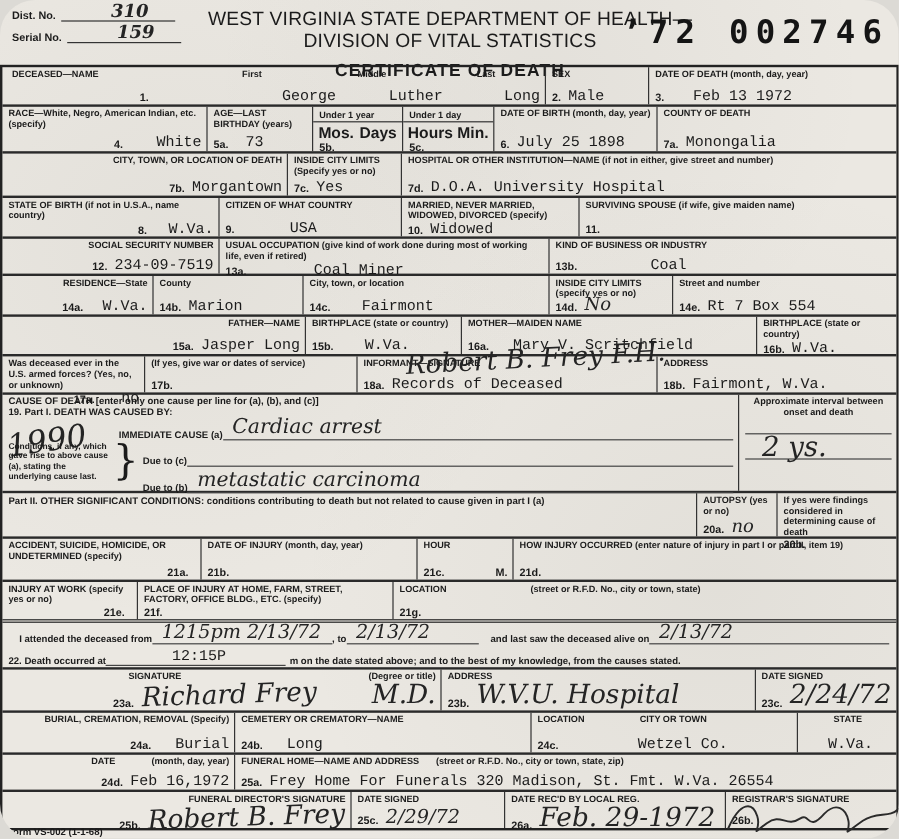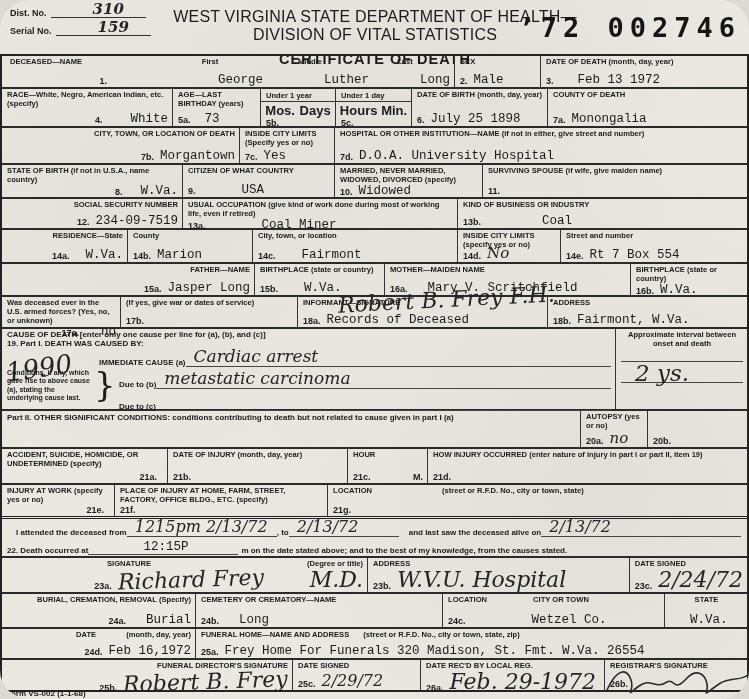--- a/index.html
+++ b/index.html
@@ -81,21 +81,21 @@
       <div class="c cell-col" style="width:452px">
         <div style="display:flex;">
           <span class="lbl" style="width:150px">DECEASED—NAME</span>
           <span class="lbl" style="width:100px;text-align:center">First</span>
           <span class="lbl" style="width:100px;text-align:center">Middle</span>
           <span class="lbl" style="width:90px;text-align:center">Last</span>
         </div>
         <div class="val">
           <span class="num">1.</span>
           <span class="typed" style="margin-left:105px">George</span>
-          <span class="typed" style="margin-left:55px">Luther</span>
+          <span class="typed" style="margin-left:38px">Luther</span>
           <span class="typed" style="margin-left:45px">Long</span>
         </div>
       </div>
       <div class="c cell-col" style="width:86px">
         <div class="lbl">SEX</div>
         <div class="val">
             <span class="num">2.</span>
             <span class="typed">Male</span>
           </div>
       </div>
@@ -345,32 +345,32 @@
         <div class="smalltext">19. Part I. DEATH WAS CAUSED BY:</div>
         <span class="hand big" style="position:absolute;left:4px;top:26px;font-size:26px;transform:rotate(-8deg)">1990</span>
         <div style="display:flex;align-items:flex-end;margin:3px 0 0 92px;">
           <span class="smalltext">IMMEDIATE CAUSE (a)</span>
           <span class="inline-line" style="flex:1;height:15px">
               <span class="hand" style="font-size:17px">Cardiac arrest</span>
             </span>
         </div>
         <div style="position:absolute;left:5px;top:40px;width:85px;font-size:7px;font-weight:bold;line-height:1.2">Conditions, if any, which gave rise to above cause (a), stating the underlying cause last.</div>
         <span class="brace" style="position:absolute;left:92px;top:42px">}</span>
+        <div style="display:flex;align-items:flex-end;margin:9px 0 0 112px;">
+          <span class="smalltext">Due to (c)</span>
+          <span class="inline-line" style="flex:1;height:12px">
+              <span class="hand"></span>
+            </span>
+        </div>
         <div style="display:flex;align-items:flex-end;margin:6px 0 0 112px;">
           <span class="smalltext">Due to (b)</span>
           <span class="inline-line" style="flex:1;height:15px">
               <span class="hand" style="font-size:17px">metastatic carcinoma</span>
             </span>
         </div>
-        <div style="display:flex;align-items:flex-end;margin:9px 0 0 112px;">
-          <span class="smalltext">Due to (c)</span>
-          <span class="inline-line" style="flex:1;height:12px">
-              <span class="hand"></span>
-            </span>
-        </div>
       </div>
       <div class="c fill">
         <div class="lbl" style="text-align:center">Approximate interval between onset and death</div>
         <div style="border-bottom:1px solid #444;height:12px"><span class="hand"></span></div>
         <div style="border-bottom:1px solid #444;height:20px;padding-left:14px"><span class="hand" style="font-size:23px">2 ys.</span></div>
         <div style="height:18px"><span class="hand"></span></div>
       </div>
     </div>
 
     <div class="r" style="height:38px">
@@ -378,20 +378,21 @@
         <div class="lbl" style="font-size:8px">Part II. OTHER SIGNIFICANT CONDITIONS: conditions contributing to death but not related to cause given in part I (a)</div>
       </div>
       <div class="c cell-col" style="width:67px">
         <div class="lbl">AUTOPSY (yes or no)</div>
         <div class="val">
             <span class="num">20a.</span>
             <span class="hand">no</span>
           </div>
       </div>
       <div class="c cell-col fill">
+        <div class="lbl">If yes were findings considered in determining cause of death</div>
         <div class="val">
             <span class="num">20b.</span>
             <span class="typed"></span>
           </div>
       </div>
     </div>
 
     <div class="r" style="height:36px">
       <div class="c cell-col" style="width:165px">
         <div class="lbl">ACCIDENT, SUICIDE, HOMICIDE, OR UNDETERMINED (specify)</div>

